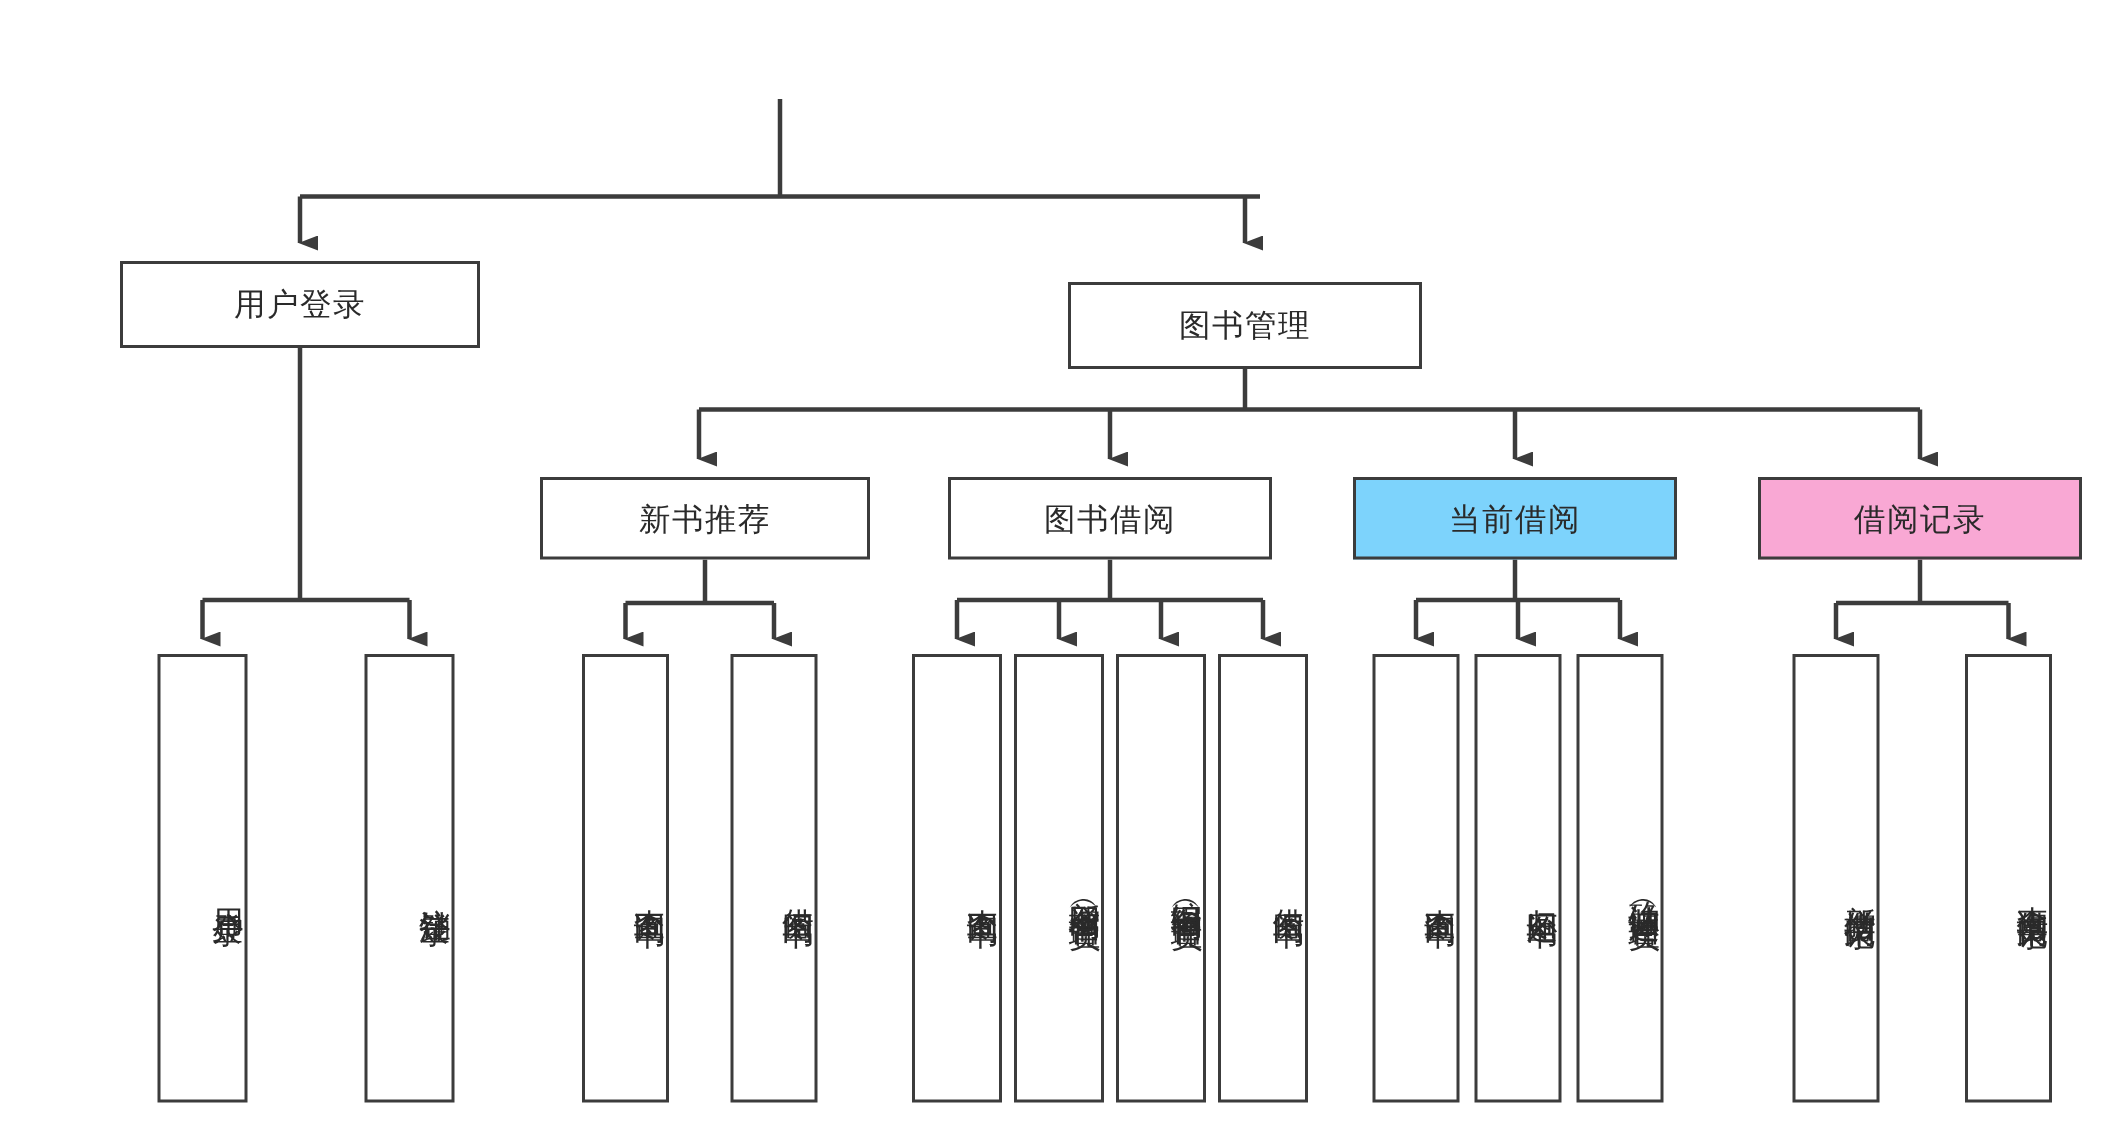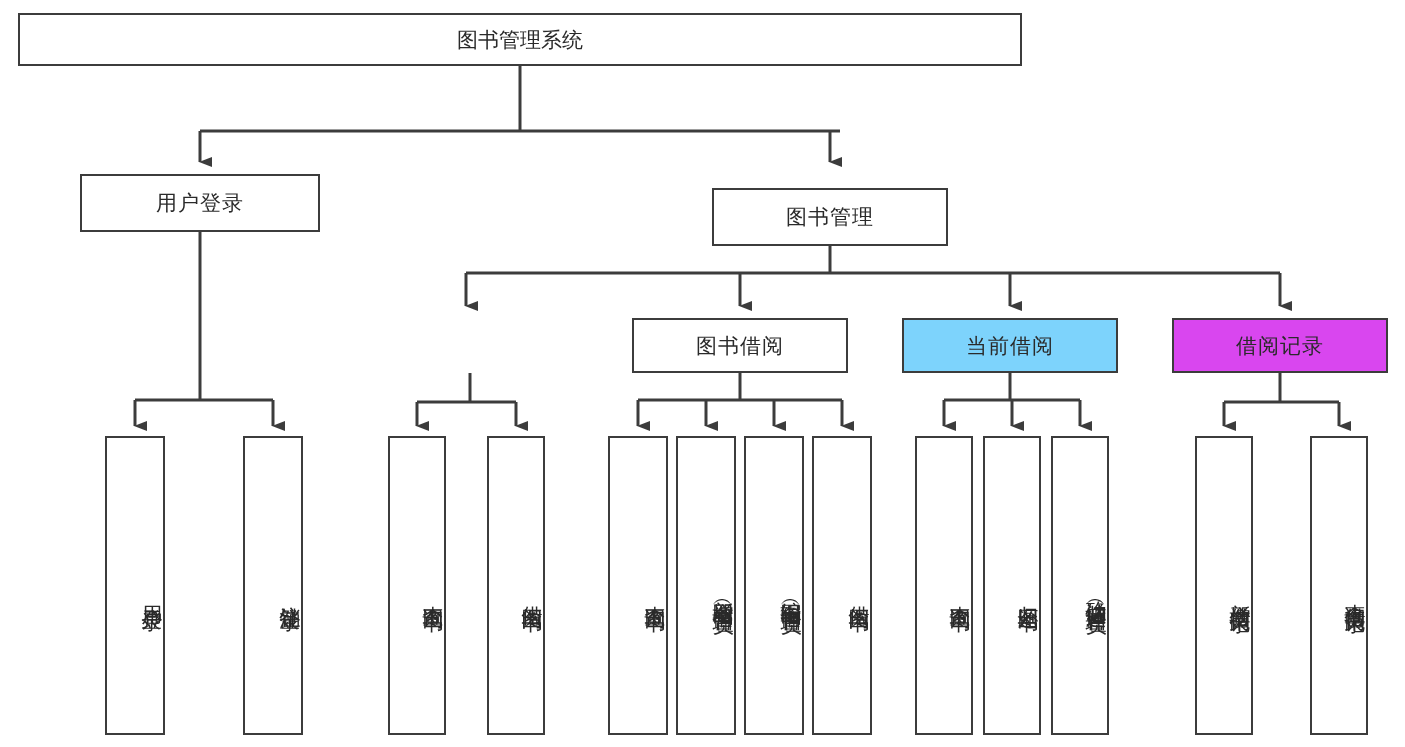--- a/index.html
+++ b/index.html
@@ -91,28 +91,28 @@
       <path d="M1012,400 L1012,426" marker-end="url(#arw)"></path>
       <path d="M1080,400 L1080,426" marker-end="url(#arw)"></path>
 
       <path d="M1280,373 L1280,402"></path>
       <path d="M1224,402 L1339,402"></path>
       <path d="M1224,402 L1224,426" marker-end="url(#arw)"></path>
       <path d="M1339,402 L1339,426" marker-end="url(#arw)"></path>
     </g>
   </svg>
 
-  <div class="node root" style="left: 18px; top: 13px; width: 1004px; height: 53px; border-color: rgb(60, 60, 60); color: rgb(42, 42, 42); background: rgb(255, 255, 255);">图书管理系统</div>
 
   <div class="node h" style="left: 80px; top: 174px; width: 240px; height: 58px; border-color: rgb(60, 60, 60); color: rgb(42, 42, 42); background: rgb(255, 255, 255);">用户登录</div>
   <div class="node h" style="left: 712px; top: 188px; width: 236px; height: 58px; border-color: rgb(60, 60, 60); color: rgb(42, 42, 42); background: rgb(255, 255, 255);">图书管理</div>
 
+  <div class="node h" style="left: 360px; top: 318px; width: 220px; height: 55px; border-color: rgb(60, 60, 60); color: rgb(42, 42, 42); background: rgb(255, 255, 255);">新书推荐</div>
   <div class="node h" style="left: 632px; top: 318px; width: 216px; height: 55px; border-color: rgb(60, 60, 60); color: rgb(42, 42, 42); background: rgb(255, 255, 255);">图书借阅</div>
   <div class="node h" style="left: 902px; top: 318px; width: 216px; height: 55px; border-color: rgb(60, 60, 60); color: rgb(42, 42, 42); background: #7dd3fc;">当前借阅</div>
-  <div class="node h" style="left: 1172px; top: 318px; width: 216px; height: 55px; border-color: rgb(60, 60, 60); color: rgb(42, 42, 42); background: #d946ef;">借阅记录</div>
+  <div class="node h" style="left: 1172px; top: 318px; width: 216px; height: 55px; border-color: rgb(60, 60, 60); color: rgb(42, 42, 42); background: #f9a8d4;">借阅记录</div>
 
   <div class="node leaf" style="left: 105px; top: 436px; width: 60px; height: 299px; border-color: rgb(60, 60, 60); color: rgb(42, 42, 42); background: rgb(255, 255, 255);">用户登录</div>
   <div class="node leaf" style="left: 243px; top: 436px; width: 60px; height: 299px; border-color: rgb(60, 60, 60); color: rgb(42, 42, 42); background: rgb(255, 255, 255);">注销登录</div>
 
   <div class="node leaf" style="left: 388px; top: 436px; width: 58px; height: 299px; border-color: rgb(60, 60, 60); color: rgb(42, 42, 42); background: rgb(255, 255, 255);">查询图书</div>
   <div class="node leaf" style="left: 487px; top: 436px; width: 58px; height: 299px; border-color: rgb(60, 60, 60); color: rgb(42, 42, 42); background: rgb(255, 255, 255);">借阅图书</div>
 
   <div class="node leaf" style="left: 608px; top: 436px; width: 60px; height: 299px; border-color: rgb(60, 60, 60); color: rgb(42, 42, 42); background: rgb(255, 255, 255);">查询图书</div>
   <div class="node leaf" style="left: 676px; top: 436px; width: 60px; height: 299px; border-color: rgb(60, 60, 60); color: rgb(42, 42, 42); background: rgb(255, 255, 255);">新增图书（管理员）</div>
   <div class="node leaf" style="left: 744px; top: 436px; width: 60px; height: 299px; border-color: rgb(60, 60, 60); color: rgb(42, 42, 42); background: rgb(255, 255, 255);">编辑图书（管理员）</div>

